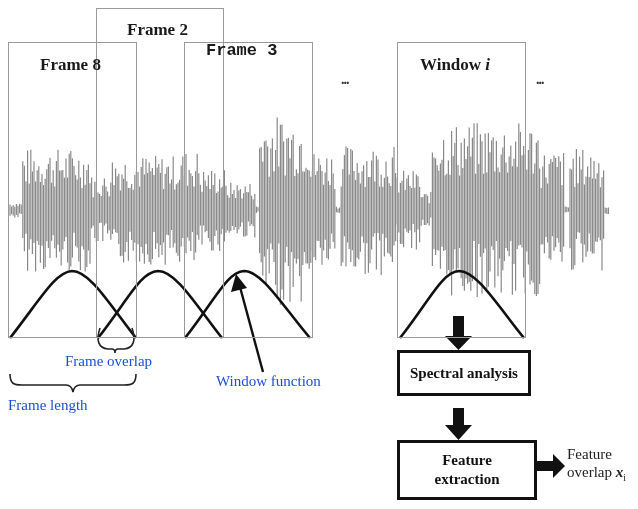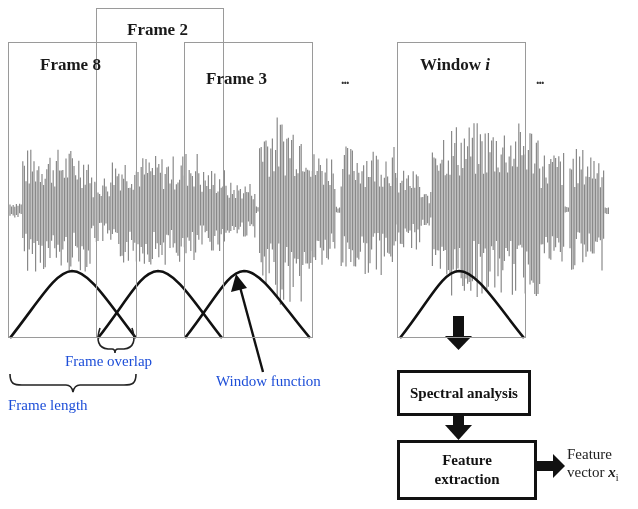--- a/index.html
+++ b/index.html
@@ -433,33 +433,33 @@
   </g>
 </svg>
 
 <div class="frame-box" style="left:96px; top:8px; width:128px; height:330px;"></div>
 <div class="frame-box" style="left:8px; top:42px; width:129px; height:296px;"></div>
 <div class="frame-box" style="left:184px; top:42px; width:129px; height:296px;"></div>
 <div class="frame-box" style="left:397px; top:42px; width:129px; height:296px;"></div>
 
 <div class="frame-label" style="left:120px; top:20px;margin-left:7px;">Frame 2</div>
 <div class="frame-label" style="left:40px; top:55px;">Frame 8</div>
-<div class="frame-label" style="left:206px; top:69px;">Frame 3</div>
+<div class="frame-label" style="left:206px; top:41px;font-family:Liberation Mono, monospace;">Frame 3</div>
 <div class="frame-label" style="left:420px; top:55px;"><span>Window </span><i>i</i></div>
 
 <div class="dots" style="left:341px; top:72px;">...</div>
 <div class="dots" style="left:536px; top:72px;">...</div>
 
 <div class="anno" style="left:65px; top:353px;">Frame overlap</div>
 <div class="anno" style="left:8px; top:397px;">Frame length</div>
 <div class="anno" style="left:216px; top:373px;">Window function</div>
 
-<div class="proc-box" style="left:397px; top:370px; width:134px; height:46px;">
+<div class="proc-box" style="left:397px; top:350px; width:134px; height:46px;">
   <span>Spectral analysis</span>
 </div>
 <div class="proc-box" style="left:397px; top:440px; width:140px; height:60px;">
   <span><span>Feature</span><br><span>extraction</span></span>
 </div>
 
 <div class="out-label" style="left:567px; top:445px;">
   <span>Feature</span><br>
-  <span>vector </span><i>x</i><sub style="font-size:10px;">i</sub>
+  <span>overlap </span><i>x</i><sub style="font-size:10px;">i</sub>
 </div>
 
 </body></html>

